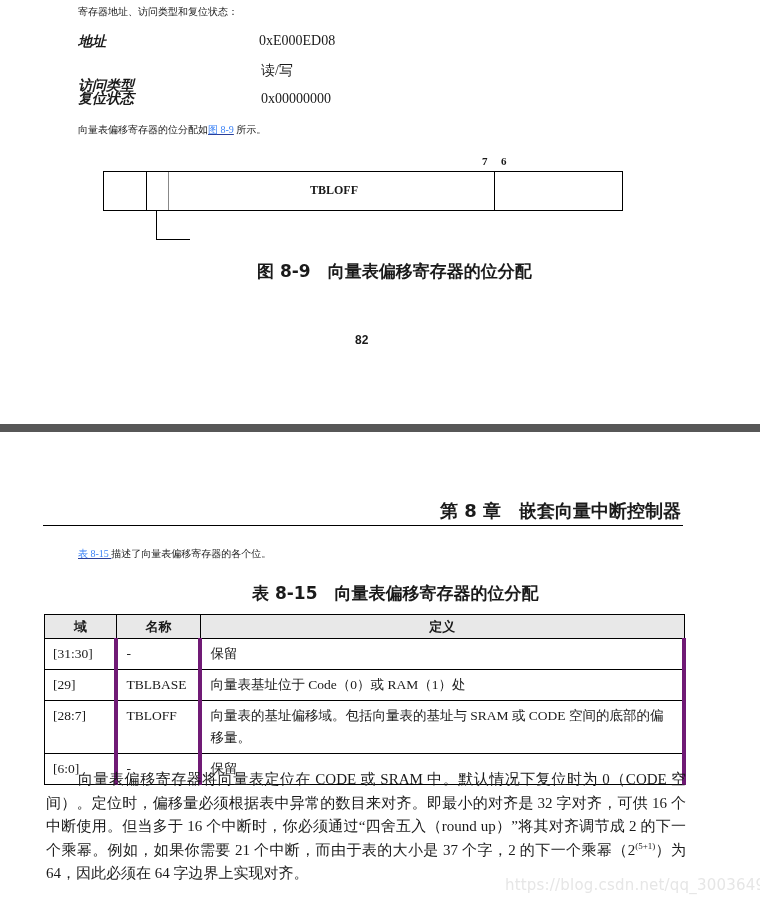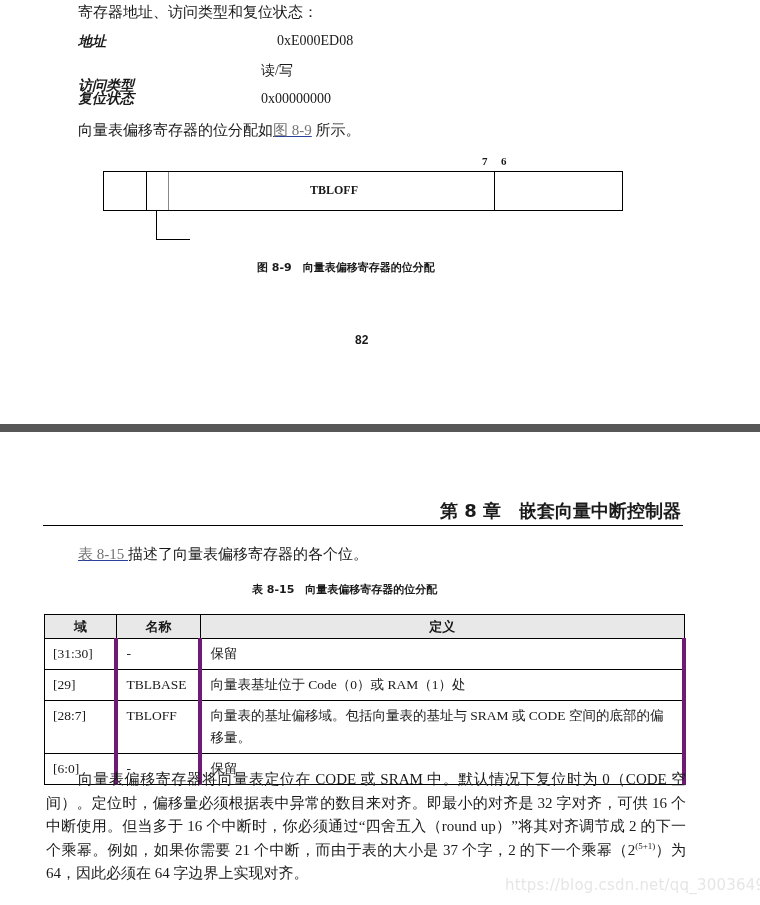--- a/index.html
+++ b/index.html
@@ -1,32 +1,32 @@
 <!DOCTYPE html>
 <html><head>
   <meta charset="utf-8">
   <style>
     * { margin: 0; padding: 0; box-sizing: border-box; }
     html, body { width: 760px; height: 905px; background: #ffffff; overflow: hidden; }
     body { position: relative; font-family: "Liberation Serif", "DejaVu Serif", serif; color: #1a1a1a; }
     .abs { position: absolute; white-space: nowrap; }
-    .body-text { font-size: 15px; line-height: 20px; text-align: center; }
-    .link { color: #737373; text-decoration: underline; text-decoration-color: #2a3f9a; }
+    .body-text { font-size: 10px; line-height: 20px; text-align: center; }
+    .link { color: #3b82f6; text-decoration: underline; text-decoration-color: #2a3f9a; }
     .prop-label { font-size: 14px; font-weight: bold; font-family: "DejaVu Sans", sans-serif; font-style: italic; }
     .prop-value { font-size: 14px; }
 
     
     .reg-box { position: absolute; left: 103px; top: 171px; width: 520px; height: 40px; border: 1.5px solid #000; }
     .reg-div { position: absolute; top: 0; bottom: 0; width: 0; border-left: 1px solid #000; }
     .reg-div.gray { border-left-color: #888; }
     .reg-field-label { position: absolute; font-size: 12px; font-weight: bold; font-family: "Liberation Serif", serif; top: 11px; }
     .bit-num { position: absolute; font-size: 11px; font-weight: bold; font-family: "Liberation Serif", serif; top: 155px; }
     .leader-v { position: absolute; left: 156px; top: 211px; width: 0; height: 29px; border-left: 1px solid #000; }
     .leader-h { position: absolute; left: 156px; top: 239px; width: 34px; height: 0; border-top: 1px solid #000; }
-    .caption { font-size: 11px; font-weight: bold; font-family: "DejaVu Sans", sans-serif; }
+    .caption { font-size: 17px; font-weight: bold; font-family: "DejaVu Sans", sans-serif; }
 
     .page-sep { position: absolute; left: 0; top: 424px; width: 760px; height: 8px; background: #575757; }
     .chapter-rule { position: absolute; left: 43px; top: 525px; width: 640px; height: 0; border-top: 1.5px solid #000; }
 
     
     table.reg-table { position: absolute; left: 44px; top: 614px; width: 642px; border-collapse: collapse; font-size: 13.5px; }
     table.reg-table th { background: #e8e8e8; font-weight: bold; font-family: "DejaVu Sans", sans-serif; font-size: 13px; height: 24px; border: 1px solid #000; text-align: center; }
     table.reg-table td { border-left: 1px solid #000; border-right: 4px solid #701a75; border-bottom: 1px solid #000; padding: 4px 8px; vertical-align: top; line-height: 22px; font-family: "Liberation Serif", serif; }
     table.reg-table tr.last td { border-bottom: 1px solid #000; }
     table.reg-table td.def { white-space: normal; border-radius: 12px; }
@@ -34,21 +34,21 @@
     .para { position: absolute; left: 46px; top: 768px; width: 640px; font-size: 15px; line-height: 23.5px; text-indent: 32px; text-align: justify; }
     .para sup { font-size: 9px; vertical-align: super; line-height: 0; }
     .watermark { position: absolute; left: 505px; top: 876px; font-size: 15px; color: #e6e6e6; font-family: "DejaVu Sans", sans-serif; letter-spacing: 0.2px; }
   </style>
 </head>
 <body>
 
 <div class="abs body-text" style="left:78px; top:2px;">寄存器地址、访问类型和复位状态：</div>
 
 <div class="abs prop-label" style="left:78px; top:33px;">地址</div>
-<div class="abs prop-value" style="left:277px; top:33px;">0xE000ED08</div>
+<div class="abs prop-value" style="left:259px; top:33px;">0xE000ED08</div>
 
 <div class="abs prop-label" style="left:78px; top:62px;margin-top:15px;">访问类型</div>
 <div class="abs prop-value" style="left:261px; top:62px;">读/写</div>
 
 <div class="abs prop-label" style="left:78px; top:90px;">复位状态</div>
 <div class="abs prop-value" style="left:261px; top:91px;">0x00000000</div>
 
 <div class="abs body-text" style="left:78px; top:120px;">
   <span>向量表偏移寄存器的位分配如</span><span class="link">图 8-9</span><span> 所示。</span>
 </div>

